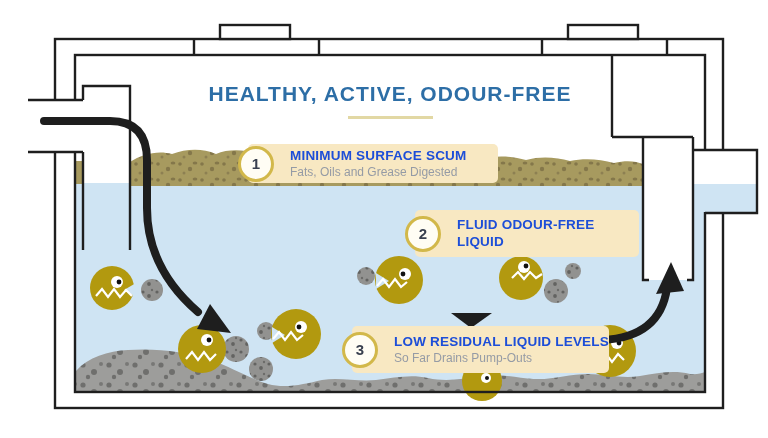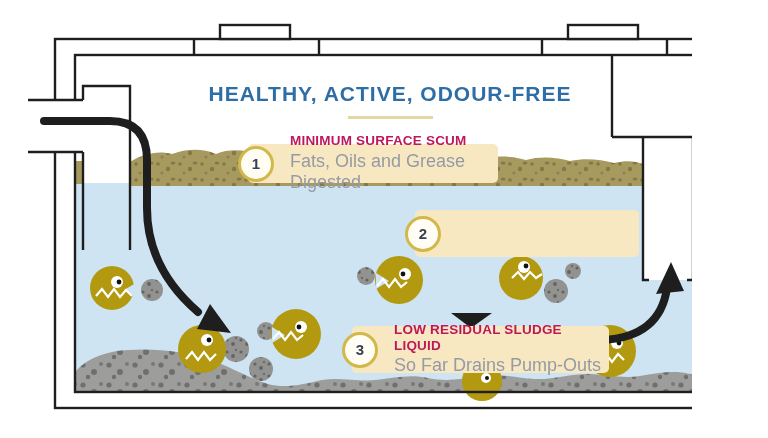--- a/index.html
+++ b/index.html
@@ -1,17 +1,17 @@
 <!DOCTYPE html>
 <html><head>
 <meta charset="utf-8">
 <style>
   html,body{margin:0;padding:0;background:#ffffff;}
   .stage{
-    position:relative;width:692px;height:438px;overflow:hidden;
+    position:relative;width:768px;height:438px;overflow:hidden;
     font-family:"Liberation Sans","DejaVu Sans",sans-serif;background:#ffffff;
   }
   .stage svg{position:absolute;left:0;top:0;}
   .diagram-title{
     position:absolute;left:57px;top:82px;width:666px;text-align:center;
     font-size:21px;font-weight:800;letter-spacing:1px;color:#2d6ea6;
   }
   .title-underline{
     position:absolute;left:348px;top:116px;width:85px;height:3px;background:#e2d8a4;
   }
@@ -23,22 +23,22 @@
   .callout-1{left:248px;top:144px;width:250px;height:39px;}
   .callout-2{left:415px;top:210px;width:224px;height:47px;}
   .callout-3{left:352px;top:326px;width:257px;height:47px;}
   .badge{
     position:absolute;left:-10px;top:50%;transform:translateY(-50%);
     width:30px;height:30px;border-radius:50%;
     background:#fffdf4;border:3px solid #d2b84a;
     display:flex;align-items:center;justify-content:center;
     font-size:15px;font-weight:700;color:#39404f;
   }
-  .callout-title{font-size:13.5px;font-weight:700;color:#be185d;letter-spacing:.2px;line-height:1.2;}
-  .callout-sub{font-size:18px;font-weight:400;color:#959ba5;line-height:1.2;margin-top:1px;}
+  .callout-title{font-size:13.5px;font-weight:700;color:#1d4ed8;letter-spacing:.2px;line-height:1.2;}
+  .callout-sub{font-size:12px;font-weight:400;color:#959ba5;line-height:1.2;margin-top:1px;}
 </style>
 </head>
 <body>
 
 <div class="stage">
 
 <svg width="768" height="438" viewBox="0 0 768 438">
   <defs>
     <pattern id="scumP" width="22" height="16" patternUnits="userSpaceOnUse">
       <rect width="22" height="16" fill="#a79a5f"></rect>
@@ -185,21 +185,22 @@
 <div class="title-underline"></div>
 
 <div class="callout callout-1">
   <div class="badge">1</div>
   <div class="callout-title">MINIMUM SURFACE SCUM</div>
   <div class="callout-sub">Fats, Oils and Grease Digested</div>
 </div>
 
 <div class="callout callout-2">
   <div class="badge">2</div>
+  <div class="callout-title">FLUID ODOUR-FREE LIQUID</div>
 </div>
 
 <div class="callout callout-3">
   <div class="badge">3</div>
-  <div class="callout-title">LOW RESIDUAL SLUDGE LIQUID</div>
+  <div class="callout-title">LOW RESIDUAL LIQUID LEVELS</div>
   <div class="callout-sub">So Far Drains Pump-Outs</div>
 </div>
 
 </div>
 
 </body></html>

